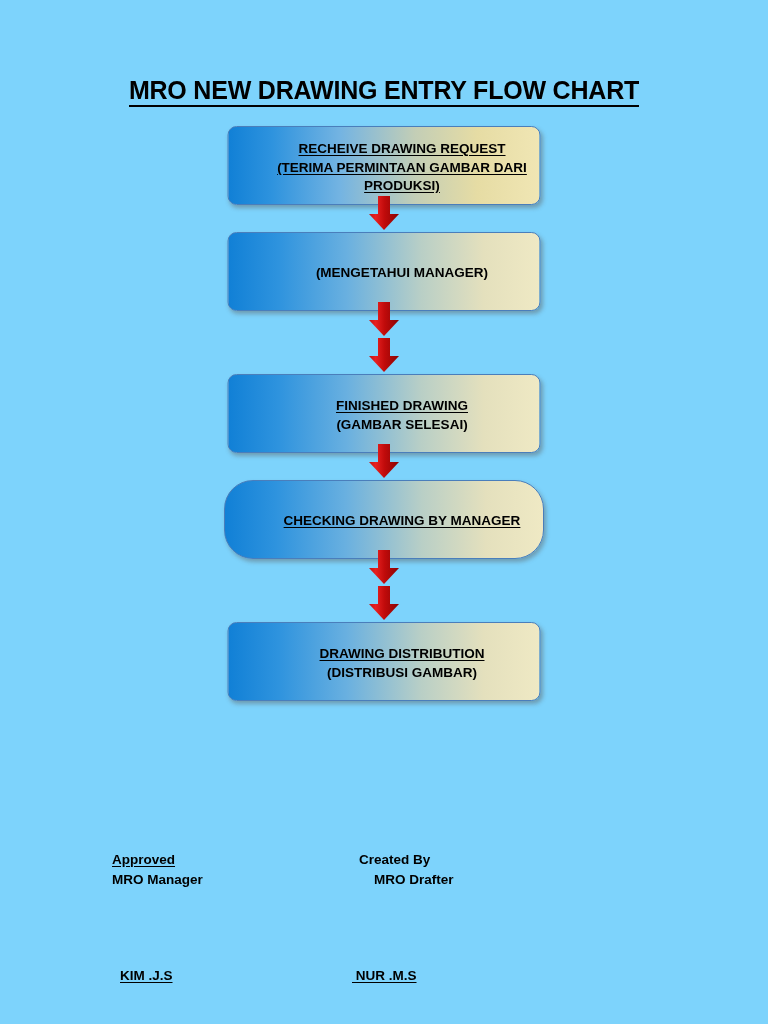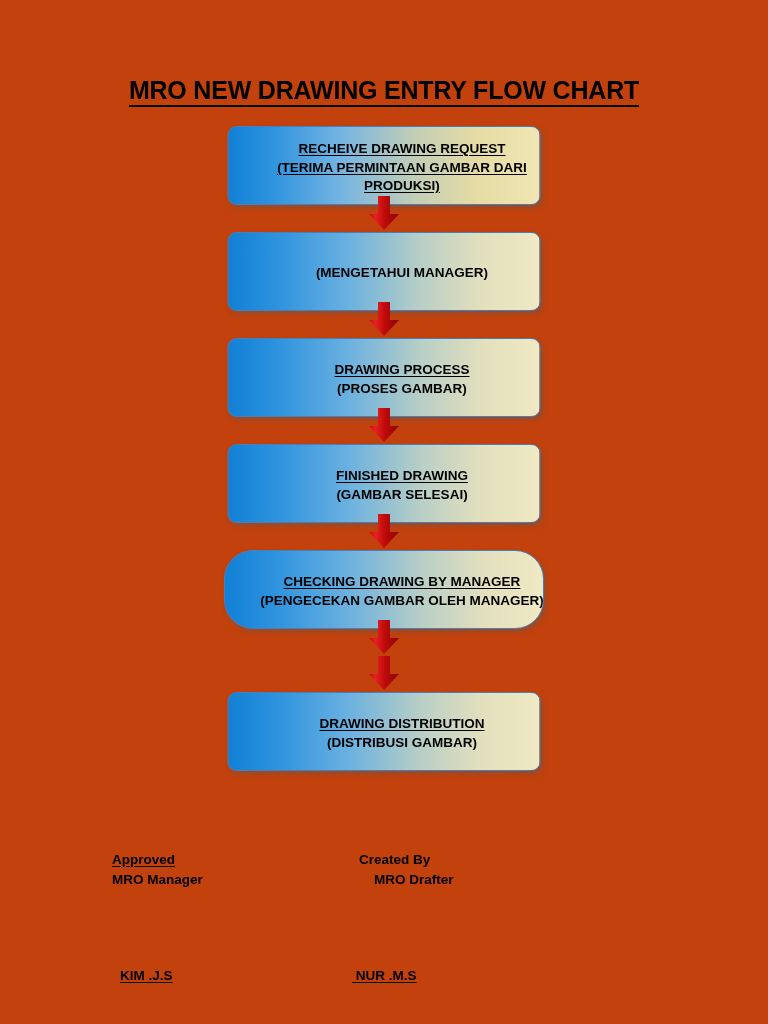--- a/index.html
+++ b/index.html
@@ -13,21 +13,21 @@
     height: 1024px;
     position: relative;
     overflow: hidden;
     font-family: "Liberation Sans", sans-serif;
     color: #000000;
   }
 
   .page {
     position: absolute;
     inset: 0;
-    background: #c2410c;
+    background: #7dd3fc;
   }
 
   
   .doc-title {
     position: absolute;
     top: 76px;
     left: 0;
     width: 768px;
     text-align: center;
     font-size: 25px;
@@ -193,26 +193,20 @@
     </div>
 
     <div class="arrow-wrap">
       <div class="arrow">
         <svg width="36" height="36" viewBox="0 0 36 36">
           <polygon points="12,0 24,0 24,18 33,18 18,34 3,18 12,18" fill="url(#ag1)"></polygon>
         </svg>
       </div>
     </div>
 
-    <div class="node-wrap">
-      <div class="node w-std">
-        <div class="node-line u">DRAWING PROCESS</div>
-        <div class="node-line">(PROSES GAMBAR)</div>
-      </div>
-    </div>
 
     <div class="arrow-wrap">
       <div class="arrow">
         <svg width="36" height="36" viewBox="0 0 36 36">
           <polygon points="12,0 24,0 24,18 33,18 18,34 3,18 12,18" fill="url(#ag1)"></polygon>
         </svg>
       </div>
     </div>
 
     <div class="node-wrap">
@@ -226,21 +220,20 @@
       <div class="arrow">
         <svg width="36" height="36" viewBox="0 0 36 36">
           <polygon points="12,0 24,0 24,18 33,18 18,34 3,18 12,18" fill="url(#ag1)"></polygon>
         </svg>
       </div>
     </div>
 
     <div class="node-wrap">
       <div class="node w-wide">
         <div class="node-line u">CHECKING DRAWING BY MANAGER</div>
-        <div class="node-line">(PENGECEKAN GAMBAR OLEH MANAGER)</div>
       </div>
     </div>
 
     <div class="arrow-wrap">
       <div class="arrow">
         <svg width="36" height="36" viewBox="0 0 36 36">
           <polygon points="12,0 24,0 24,18 33,18 18,34 3,18 12,18" fill="url(#ag1)"></polygon>
         </svg>
       </div>
     </div>

